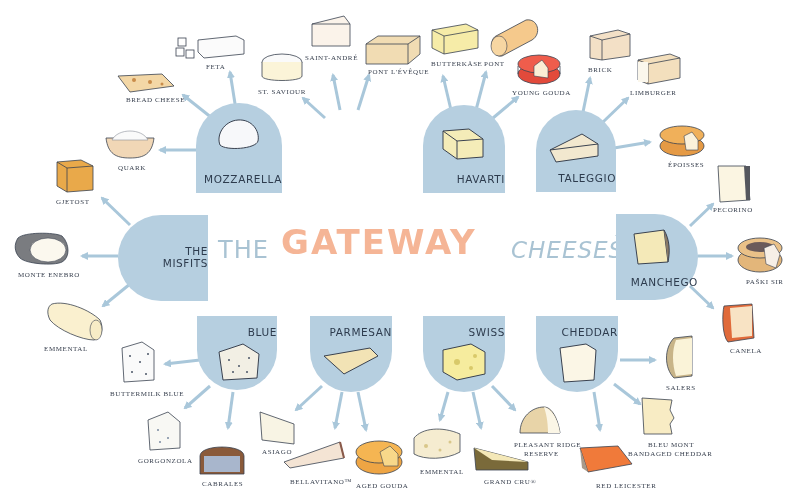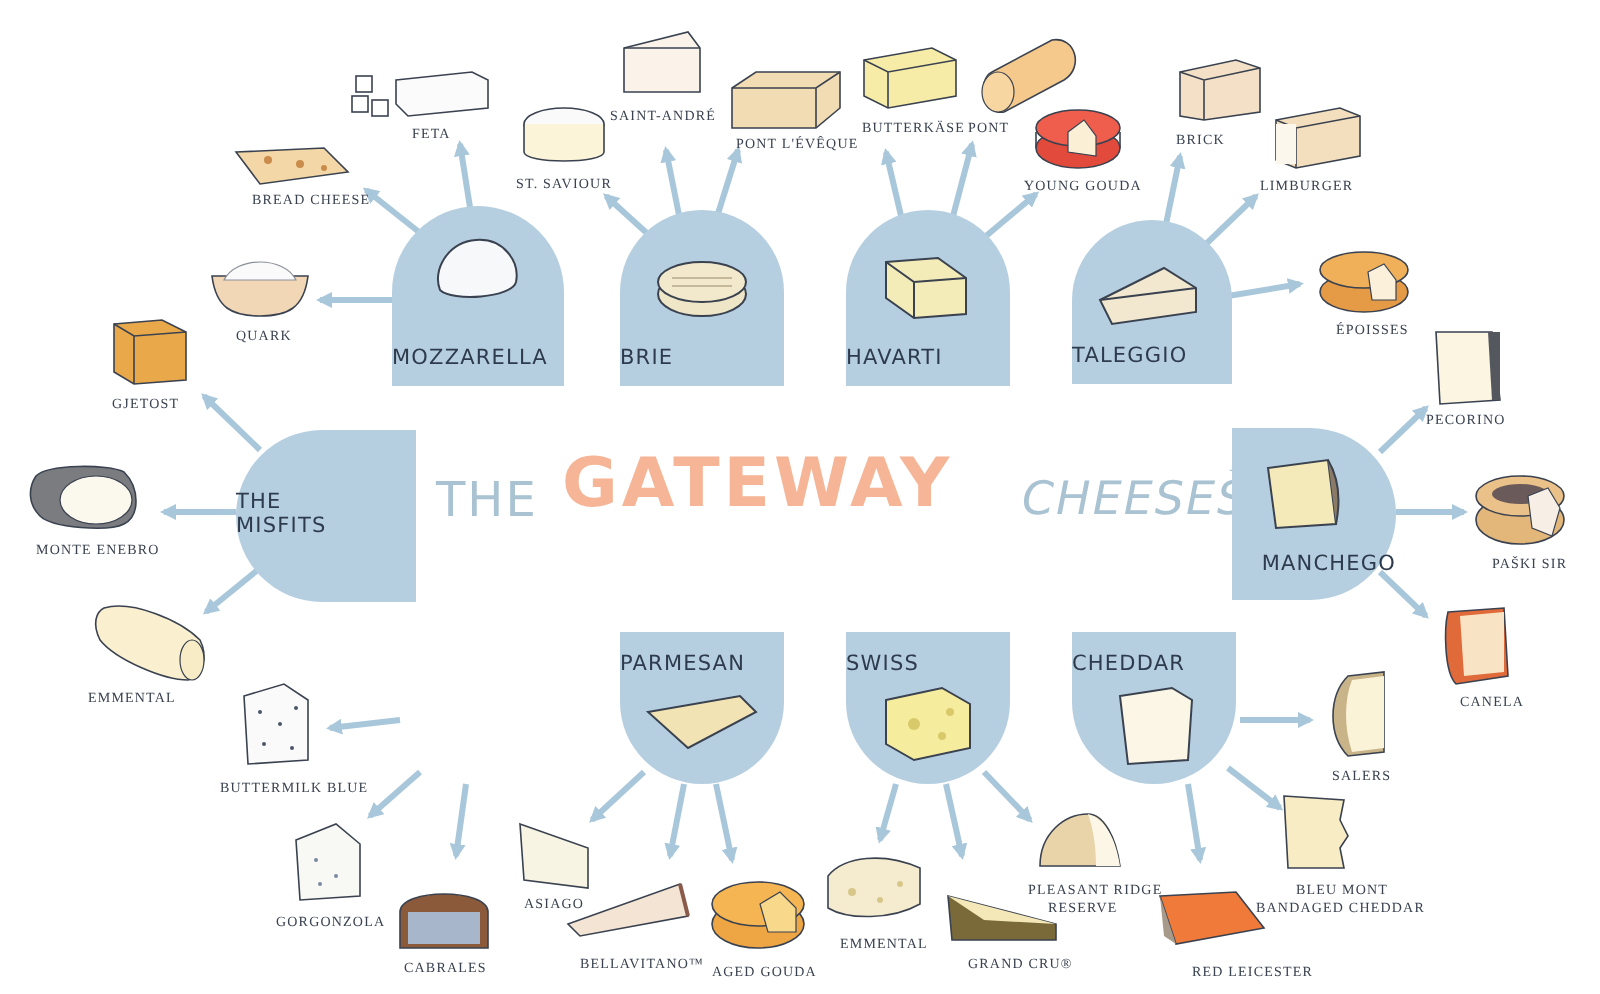--- a/index.html
+++ b/index.html
@@ -5,21 +5,21 @@
   html, body { margin:0; padding:0; }
   body { width:800px; height:497px; background:#ffffff; position:relative; overflow:hidden;
          font-family:"DejaVu Sans", sans-serif; color:#2f3a48; }
   .stage { position:absolute; left:0; top:0; width:800px; height:497px; }
   svg.arrows { position:absolute; left:0; top:0; width:800px; height:497px; }
   .hub { position:absolute; background:#b6cfe0; }
   .hub.top { border-radius:44px 44px 0 0; }
   .hub.bottom { border-radius:0 0 44px 44px; }
   .hub.left { border-radius:46px 0 0 46px; }
   .hub.right { border-radius:0 46px 46px 0; }
-  .hub-label { position:absolute; left:0; right:0; text-align:left; font-size:10.5px; letter-spacing:0.6px;
+  .hub-label { position:absolute; left:0; right:0; text-align:right; font-size:10.5px; letter-spacing:0.6px;
                color:#2d3b4d; font-family:"DejaVu Sans", sans-serif; line-height:12px; }
   .cheese { position:absolute; }
   .lbl { position:absolute; font-size:7px; letter-spacing:0.6px; color:#3a4250; white-space:nowrap;
          text-align:right; line-height:9px; font-family:Liberation Serif, serif; }
   .title { position:absolute; top:222px; left:213px; width:400px; height:60px; }
   .title .the { position:absolute; left:5px; top:14px; font-size:24px; color:#a9c3d3; letter-spacing:1px; }
   .title .gateway { position:absolute; left:68px; top:0px; font-size:34px; color:#f5b596; letter-spacing:2px; font-weight:bold; }
   .title .cheeses { position:absolute; left:298px; top:15px; font-size:23px; color:#a9c3d3; letter-spacing:1px; font-style:italic; }
   .title .tm { position:absolute; left:402px; top:12px; font-size:7px; color:#a9c3d3; }
 </style>
@@ -85,28 +85,20 @@
     <span class="tm">TM</span>
   </div>
 
   <div class="hub top" style="left:196px;top:103px;width:86px;height:90px;">
     <svg class="cheese" style="left:20px;top:14px" width="46" height="36" viewBox="0 0 46 36">
       <path d="M4,28 C0,18 8,4 22,3 C36,2 44,14 42,24 C40,32 10,34 4,28 Z" fill="#f7f8fa" stroke="#3a4250" stroke-width="1"></path>
     </svg>
     <div class="hub-label" style="top:70px">MOZZARELLA</div>
   </div>
 
-  <div class="hub top" style="left:310px;top:105px;width:82px;height:88px;">
-    <svg class="cheese" style="left:16px;top:22px" width="50" height="34" viewBox="0 0 50 34">
-      <ellipse cx="25" cy="20" rx="22" ry="11" fill="#efe6c8" stroke="#3a4250" stroke-width="1"></ellipse>
-      <ellipse cx="25" cy="14" rx="22" ry="10" fill="#f2e9cc" stroke="#3a4250" stroke-width="1"></ellipse>
-      <path d="M10,12 L40,12 M10,16 L40,16" stroke="#b7a98a" stroke-width="0.7"></path>
-    </svg>
-    <div class="hub-label" style="top:68px">BRIE</div>
-  </div>
 
   <div class="hub top" style="left:423px;top:105px;width:82px;height:88px;">
     <svg class="cheese" style="left:16px;top:20px" width="48" height="36" viewBox="0 0 48 36">
       <path d="M4,6 L30,4 L44,14 L44,32 L18,34 L4,24 Z" fill="#f4ecb8" stroke="#3a4250" stroke-width="1"></path>
       <path d="M4,6 L18,16 L44,14 M18,16 L18,34" stroke="#3a4250" stroke-width="1" fill="none"></path>
     </svg>
     <div class="hub-label" style="top:68px">HAVARTI</div>
   </div>
 
   <div class="hub top" style="left:536px;top:110px;width:80px;height:82px;">
@@ -123,20 +115,33 @@
   </div>
 
   <div class="hub right" style="left:616px;top:214px;width:82px;height:86px;">
     <svg class="cheese" style="left:14px;top:12px" width="42" height="42" viewBox="0 0 42 42">
       <path d="M4,8 L34,4 L38,36 L8,38 Z" fill="#f4e9b8" stroke="#3a4250" stroke-width="1"></path>
       <path d="M34,4 C40,14 40,26 38,36" fill="#8a7a66" stroke="#3a4250" stroke-width="1"></path>
     </svg>
     <div class="hub-label" style="top:62px;text-align:right;padding-left:8px">MANCHEGO</div>
   </div>
 
+  <div class="hub bottom" style="left:197px;top:316px;width:80px;height:74px;">
+    <div class="hub-label" style="top:10px">BLUE</div>
+    <svg class="cheese" style="left:20px;top:26px" width="44" height="40" viewBox="0 0 44 40">
+      <path d="M2,10 L26,2 L42,12 L40,36 L6,38 Z" fill="#f2efe4" stroke="#3a4250" stroke-width="1"></path>
+      <g fill="#4a5566">
+          <circle cx="12" cy="18" r="1"></circle>
+          <circle cx="22" cy="24" r="1"></circle>
+          <circle cx="32" cy="16" r="1"></circle>
+          <circle cx="16" cy="30" r="1"></circle>
+          <circle cx="30" cy="30" r="1"></circle>
+        </g>
+    </svg>
+  </div>
 
   <div class="hub bottom" style="left:310px;top:316px;width:82px;height:76px;">
     <div class="hub-label" style="top:10px">PARMESAN</div>
     <svg class="cheese" style="left:12px;top:30px" width="58" height="30" viewBox="0 0 58 30">
       <path d="M2,10 L48,2 L56,10 L22,28 Z" fill="#f2e3b5" stroke="#3a4250" stroke-width="1"></path>
     </svg>
   </div>
 
   <div class="hub bottom" style="left:423px;top:316px;width:82px;height:76px;">
     <div class="hub-label" style="top:10px">SWISS</div>

